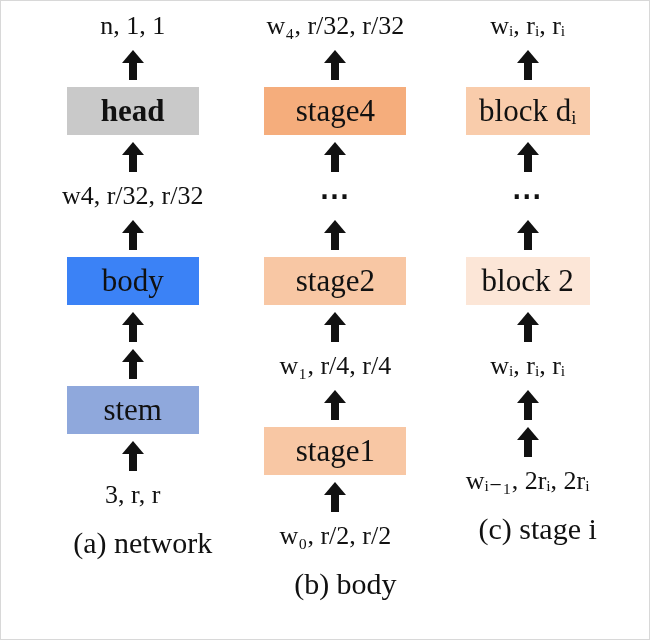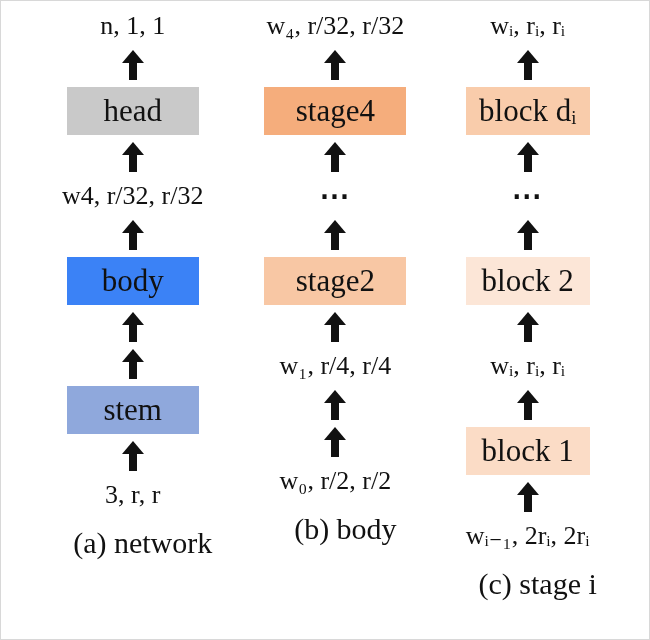--- a/index.html
+++ b/index.html
@@ -88,21 +88,21 @@
 </style>
 </head>
 <body>
 
 <div class="figure">
 
   <div class="column">
     <div class="flow">
       <div class="label">n, 1, 1</div>
       <div class="arrow"></div>
-      <div class="box w-a" style="background-color: rgb(201, 201, 201);">head</div>
+      <div class="box w-a" style="background-color: rgb(201, 201, 201); font-weight: bold;">head</div>
       <div class="arrow"></div>
       <div class="label">w4, r/32, r/32</div>
       <div class="arrow"></div>
       <div class="box w-a" style="background-color: #3b82f6;">body</div>
       <div class="arrow"></div>
       <div class="arrow"></div>
       <div class="box w-a" style="background-color: rgb(143, 168, 220);">stem</div>
       <div class="arrow"></div>
       <div class="label">3, r, r</div>
     </div>
@@ -114,38 +114,38 @@
       <div class="label">w₄, r/32, r/32</div>
       <div class="arrow"></div>
       <div class="box w-b" style="background-color: rgb(245, 173, 124);">stage4</div>
       <div class="arrow"></div>
       <div class="label ellipsis">⋯</div>
       <div class="arrow"></div>
       <div class="box w-b" style="background-color: rgb(248, 199, 164);">stage2</div>
       <div class="arrow"></div>
       <div class="label">w₁, r/4, r/4</div>
       <div class="arrow"></div>
+      <div class="box w-b" style="background-color: rgb(248, 199, 164);">stage1</div>
       <div class="arrow"></div>
       <div class="label">w₀, r/2, r/2</div>
     </div>
     <div class="caption">(b) body</div>
   </div>
 
   <div class="column">
     <div class="flow">
       <div class="label">wᵢ, rᵢ, rᵢ</div>
       <div class="arrow"></div>
       <div class="box w-c" style="background-color: rgb(249, 204, 171);">block dᵢ</div>
       <div class="arrow"></div>
       <div class="label ellipsis">⋯</div>
       <div class="arrow"></div>
       <div class="box w-c" style="background-color: rgb(252, 230, 215);">block 2</div>
       <div class="arrow"></div>
       <div class="label">wᵢ, rᵢ, rᵢ</div>
       <div class="arrow"></div>
-      <div class="box w-c" style="background-color: rgb(251, 220, 198);">block 1</div>
       <div class="arrow"></div>
       <div class="label">wᵢ₋₁, 2rᵢ, 2rᵢ</div>
     </div>
     <div class="caption">(c) stage i</div>
   </div>
 
 </div>
 
 </body></html>

